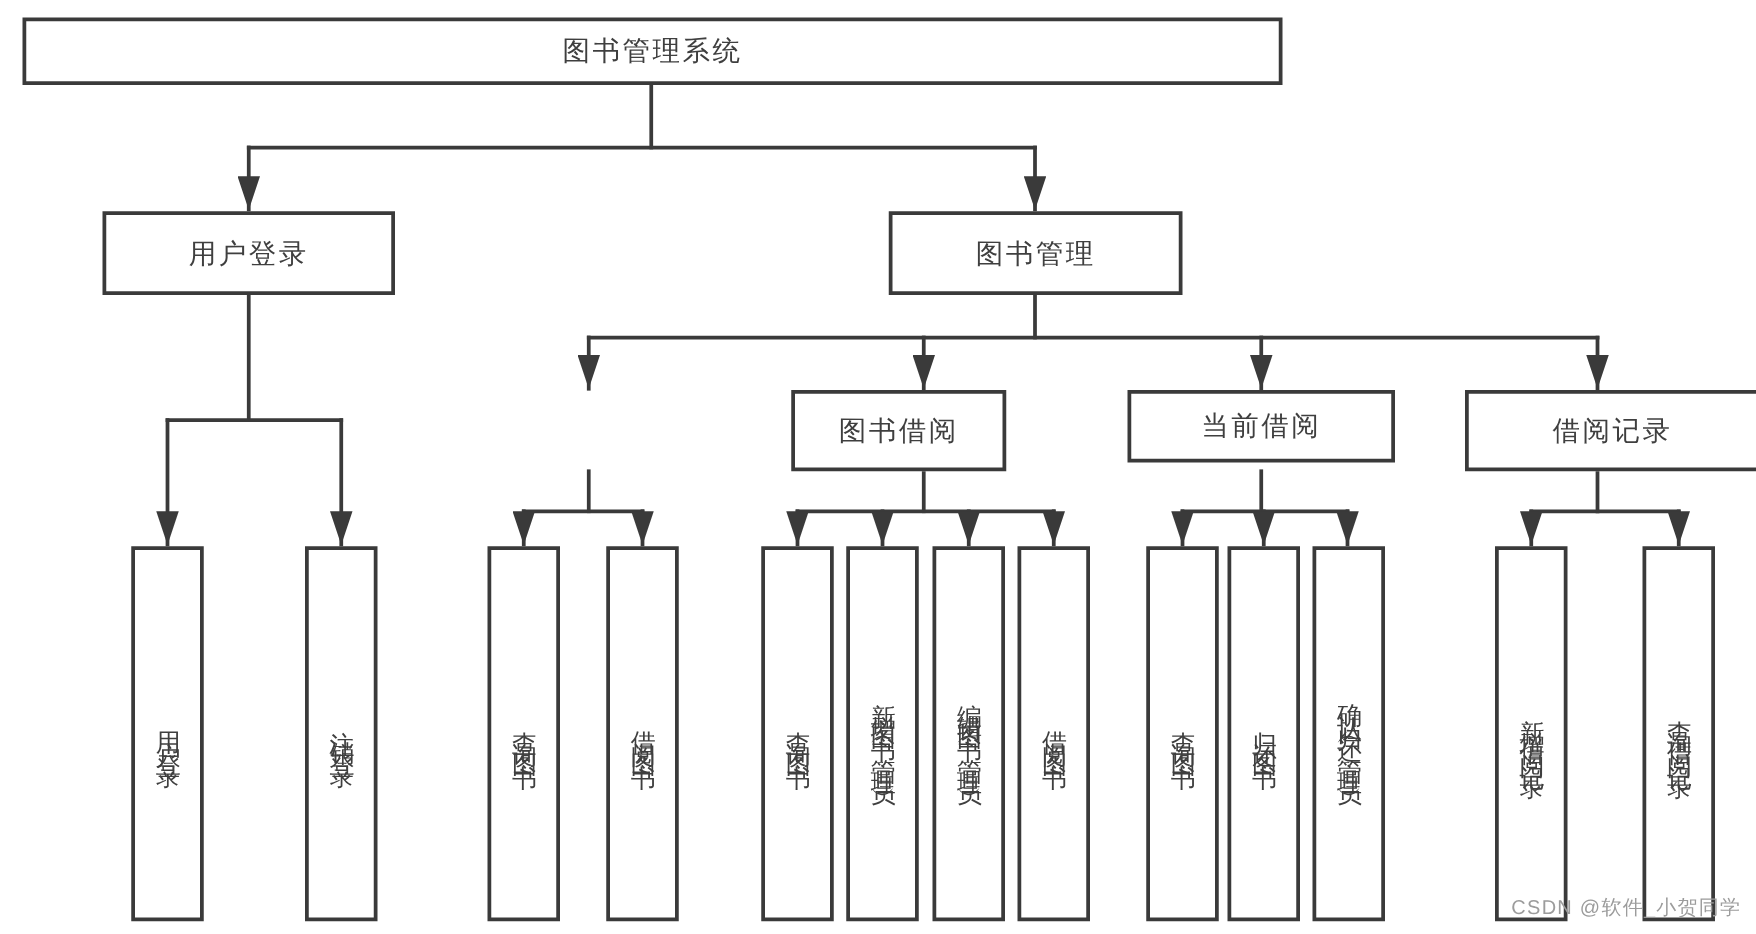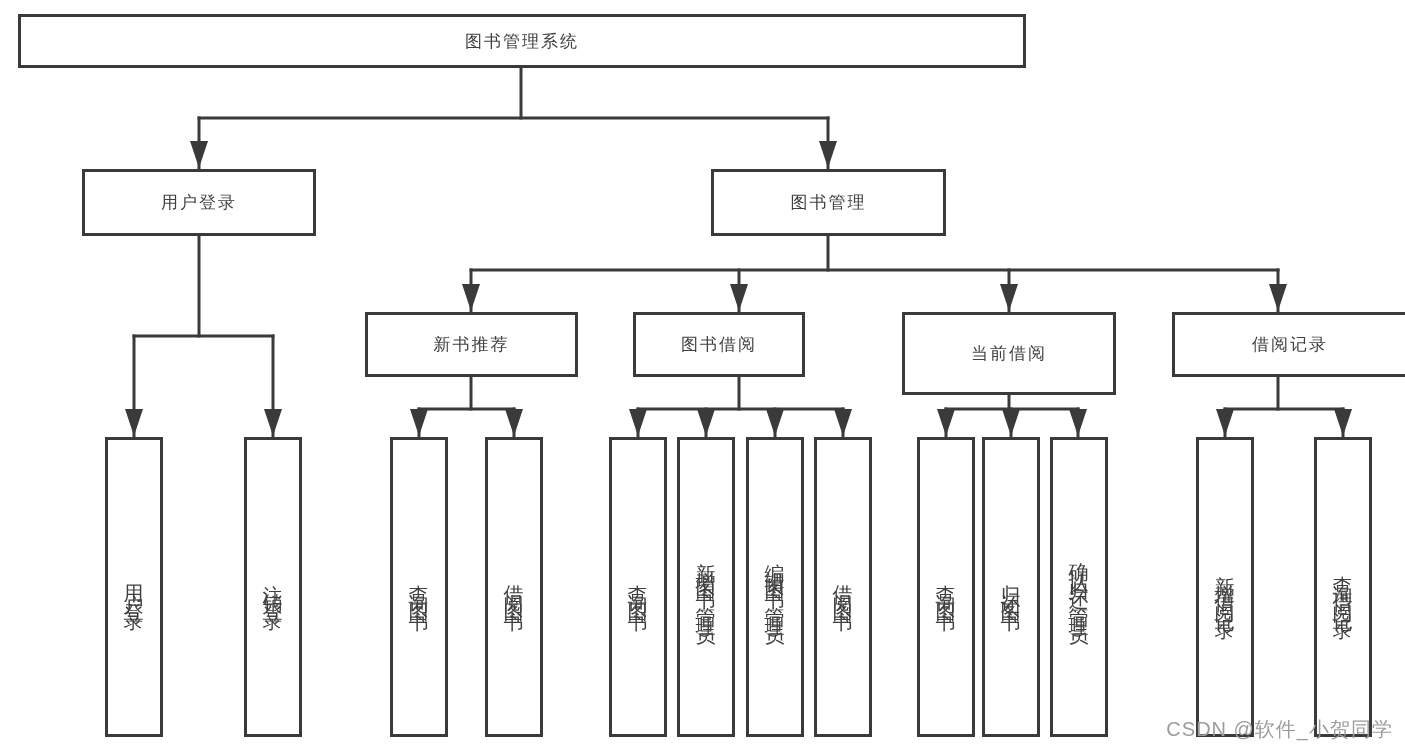--- a/index.html
+++ b/index.html
@@ -26,42 +26,42 @@
     box-sizing: border-box;
     background: #ffffff;
     border: 3px solid #3a3a3a;
     color: #3f3f3f;
     display: flex;
     align-items: center;
     justify-content: center;
     z-index: 2;
   }
   .hdr {
-    font-size: 17px;
+    font-size: 22px;
     letter-spacing: 2px;
     white-space: nowrap;
   }
   .leaf {
     top: 437px;
     width: 58px;
     height: 300px;
     font-size: 20px;
   }
   .leaf .vtext {
     writing-mode: vertical-rl;
     letter-spacing: 9px;
     line-height: 1;
     max-height: 296px;
   }
   .watermark {
     position: absolute;
     right: 12px;
     top: 716px;
     z-index: 3;
-    font-size: 20px;
+    font-size: 16px;
     color: #9c9c9c;
     letter-spacing: 1px;
     white-space: nowrap;
   }
 </style>
 </head>
 <body>
 
 <div class="canvas">
 
@@ -113,23 +113,22 @@
       <line x1="1225" y1="409" x2="1225" y2="436" marker-end="url(#arw)"></line>
       <line x1="1343" y1="409" x2="1343" y2="436" marker-end="url(#arw)"></line>
     </g>
   </svg>
 
   <div class="node hdr" style="left:18px; top:14px; width:1008px; height:54px;">图书管理系统</div>
 
   <div class="node hdr" style="left:82px; top:169px; width:234px; height:67px;">用户登录</div>
   <div class="node hdr" style="left:711px; top:169px; width:235px; height:67px;font-family:Liberation Mono, monospace;">图书管理</div>
 
-  <div class="node hdr" style="left:365px; top:312px; width:213px; height:65px;">新书推荐</div>
   <div class="node hdr" style="left:633px; top:312px; width:172px; height:65px;">图书借阅</div>
-  <div class="node hdr" style="left:902px; top:312px; width:214px; height:83px;text-align:center;">当前借阅</div>
+  <div class="node hdr" style="left:902px; top:312px; width:214px; height:58px;text-align:center;">当前借阅</div>
   <div class="node hdr" style="left:1172px; top:312px; width:236px; height:65px;">借阅记录</div>
 
   <div class="node leaf" style="left:105px;">
     <span class="vtext">用户登录</span>
   </div>
   <div class="node leaf" style="left:244px;">
     <span class="vtext">注销登录</span>
   </div>
   <div class="node leaf" style="left:390px;">
     <span class="vtext">查询图书</span>

